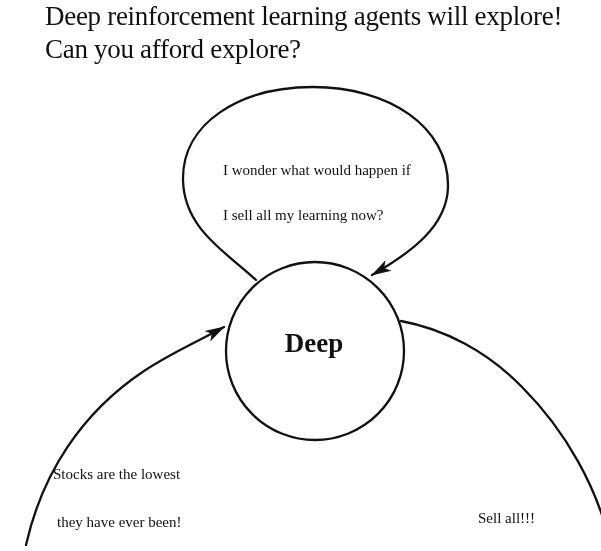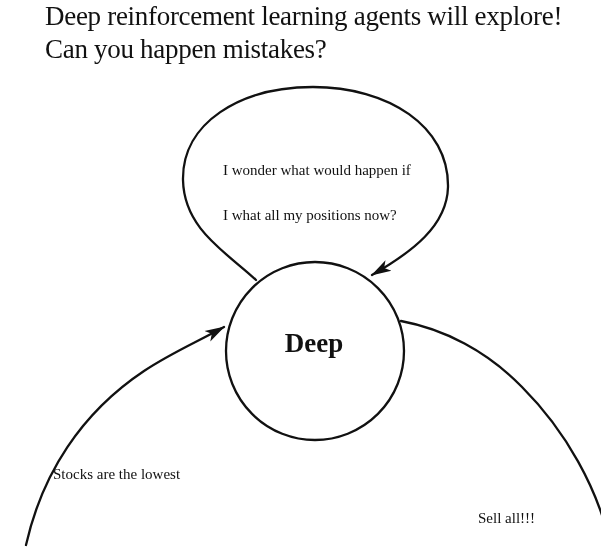--- a/index.html
+++ b/index.html
@@ -82,25 +82,26 @@
 
     <path class="stroke" d="M 381 321 C 424 329, 467 351, 502 387 C 546 431, 578 489, 590 544"></path>
 
     <circle class="agent-circle" cx="295" cy="351" r="89"></circle>
 
     <path class="stroke" marker-end="url(#arrowhead)" d="M 236 280 C 206 252, 164 229, 163 180 C 162 123, 220 87, 293 87 C 368 87, 429 126, 428 187 C 427 226, 392 252, 352 275"></path>
   </svg>
 
   <div class="figure-title">
     <div>Deep reinforcement learning agents will explore!</div>
-    <div>Can you happen mistakes?</div>
+    <div>Can you afford explore?</div>
   </div>
 
   <div class="txt bubble-line-1">I wonder what would happen if</div>
-  <div class="txt bubble-line-2">I what all my positions now?</div>
+  <div class="txt bubble-line-2">I sell all my learning now?</div>
 
   <div class="agent-label">Deep</div>
 
   <div class="txt caption-left-1">Stocks are the lowest</div>
+  <div class="txt caption-left-2">they have ever been!</div>
 
   <div class="txt caption-right-2">Sell all!!!</div>
 
 </div>
 
 </body></html>

